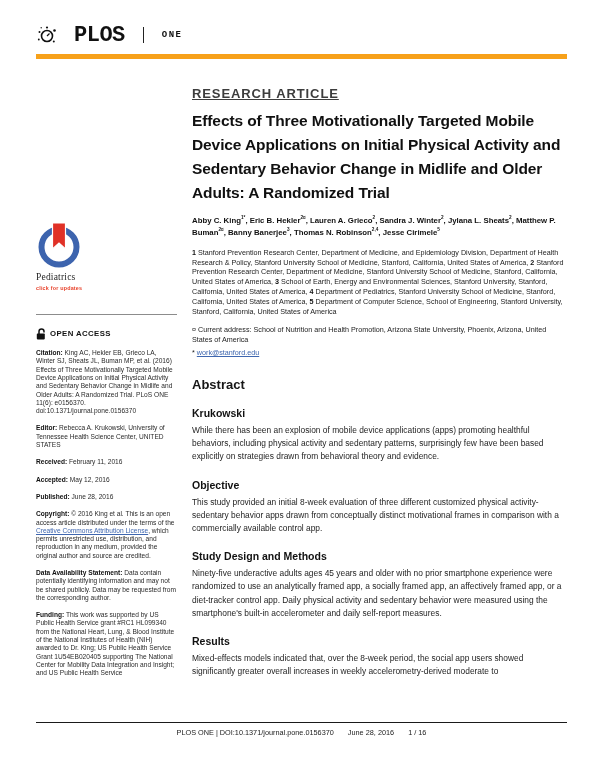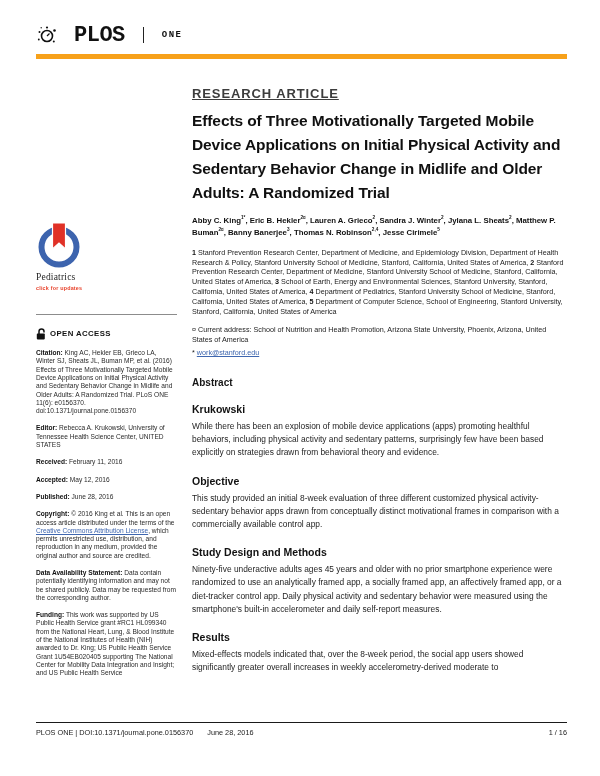--- a/index.html
+++ b/index.html
@@ -33,27 +33,27 @@
   .main { position:absolute; left:192px; top:86px; width:376px; }
   .kicker { font-size:13px; font-weight:600; letter-spacing:0.9px; color:#3d3d3d;text-decoration:underline; }
   .title { margin-top:8px; font-size:15.5px; line-height:24px; font-weight:bold; letter-spacing:-0.1px; color:#101010; }
   .authors { margin-top:9px; font-size:7.8px; font-weight:bold; line-height:1.5; color:#111; }
   .authors sup { font-size:60%; }
   .affiliations { margin-top:9px; font-size:7.2px; line-height:1.38; color:#222; }
   .affiliations b { color:#111; }
   .current-address { margin-top:8px; font-size:7.2px; line-height:1.38; color:#222; }
   .corresponding { margin-top:3px; font-size:7.2px; color:#222; }
   .email-link { color:#3E66AF; text-decoration:underline; cursor:pointer; }
-  .abstract-heading { margin-top:20px; font-size:10px; font-weight:600; color:#161616; }
+  .abstract-heading { margin-top:20px; font-size:13px; font-weight:600; color:#161616; }
   .sec-heading { margin-top:15px; font-size:10.5px; font-weight:bold; color:#111; }
   .sec-body { margin-top:5px; font-size:8.4px; line-height:13.2px; color:#1e1e1e; }
 
   
   .footer-rule { position:absolute; left:36px; top:722px; width:531px; border-top:1.5px solid #1a1a1a; }
-  .footer-row { position:absolute; left:36px; top:728px; width:531px; display:flex; justify-content:space-between; font-size:7.3px; color:#1c1c1c; }
+  .footer-row { position:absolute; left:36px; top:728px; width:531px; display:flex; justify-content:center; font-size:7.3px; color:#1c1c1c; }
   .footer-left span { margin-right:14px; }
 </style>
 </head>
 <body>
 
 <div class="page">
 
   <div class="masthead">
     <div class="logo-row">
       <svg width="22" height="22" viewBox="0 0 22 22">

